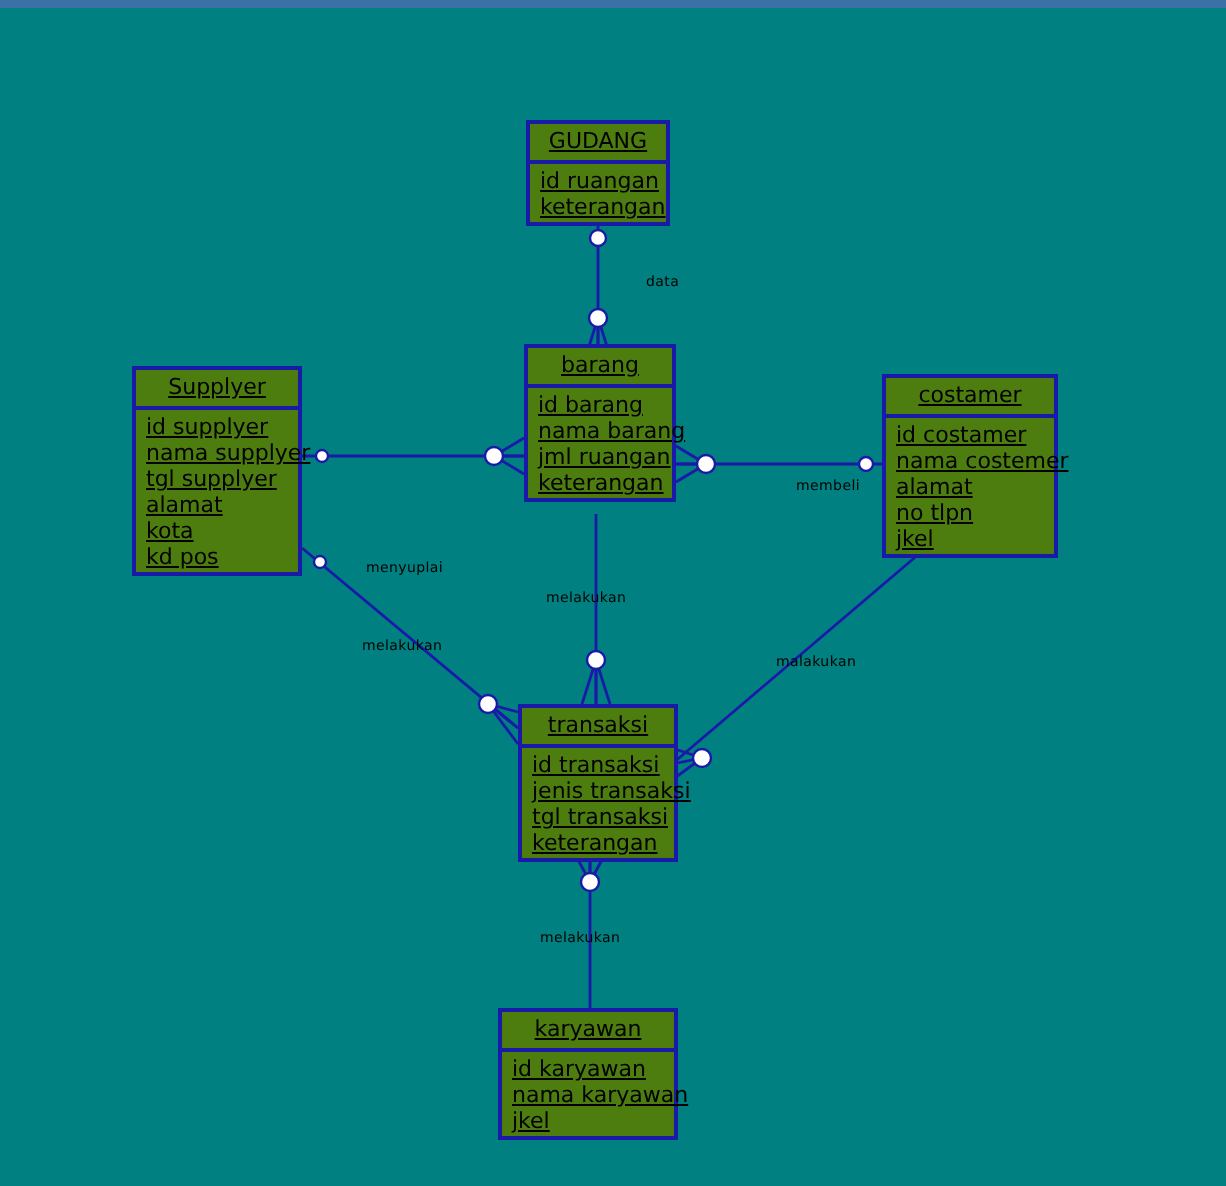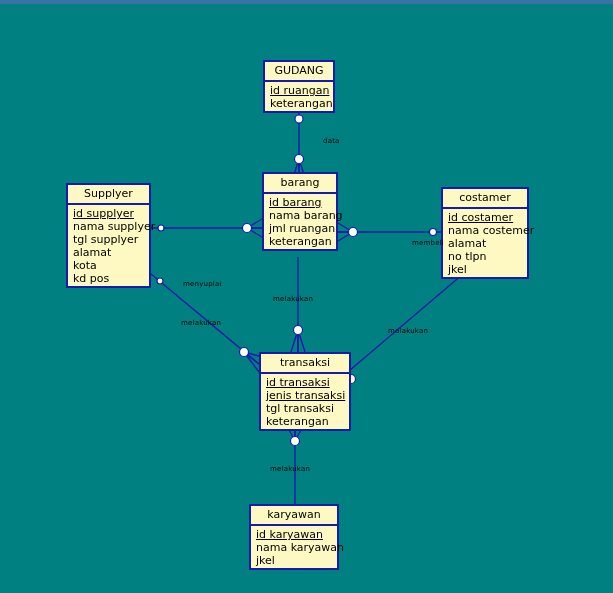--- a/index.html
+++ b/index.html
@@ -18,24 +18,25 @@
     font-family: "DejaVu Sans", "Liberation Sans", sans-serif;
   }
   #edge-layer {
     position: absolute;
     left: 0; top: 0;
     width: 613px;
     height: 593px;
   }
   .entity {
     position: absolute;
-    background: #fef9c3;
+    background: #4d7c0f;
     border: 2px solid #1a1aa8;
     box-sizing: border-box;
     z-index: 5;
+    text-decoration: underline;
   }
   .entity-title {
     text-align: center;
     font-size: 11px;
     color: #000000;
     padding: 3px 4px 3px 4px;
     border-bottom: 2px solid #1a1aa8;
     line-height: 12px;
     white-space: nowrap;
   }
@@ -156,40 +157,40 @@
     <div class="entity-title">costamer</div>
     <div class="entity-attrs">
       <div class="attr key">id costamer</div>
       <div class="attr">nama costemer</div>
       <div class="attr">alamat</div>
       <div class="attr">no tlpn</div>
       <div class="attr">jkel</div>
     </div>
   </div>
 
-  <div class="entity" style="left:259px; top:348px; width:92px;">
+  <div class="entity" style="left:259px; top:348px; width:80px;">
     <div class="entity-title">transaksi</div>
     <div class="entity-attrs">
       <div class="attr key">id  transaksi</div>
       <div class="attr key">jenis transaksi</div>
       <div class="attr">tgl transaksi</div>
       <div class="attr">keterangan</div>
     </div>
   </div>
 
   <div class="entity" style="left:249px; top:500px; width:90px;">
     <div class="entity-title">karyawan</div>
     <div class="entity-attrs">
       <div class="attr key">id  karyawan</div>
       <div class="attr">nama karyawan</div>
       <div class="attr">jkel</div>
     </div>
   </div>
 
   <div class="edge-label" style="left:279px; top:133px;margin-left:44px;">data</div>
   <div class="edge-label" style="left:183px; top:230px;margin-top:46px;">menyuplai</div>
-  <div class="edge-label" style="left:376px; top:235px;padding-left:36px;">membeli</div>
+  <div class="edge-label" style="left:362px; top:235px;padding-left:36px;">membeli</div>
   <div class="edge-label" style="left:273px; top:291px;">melakukan</div>
   <div class="edge-label" style="left:181px; top:315px;">melakukan</div>
   <div class="edge-label" style="left:388px; top:323px;">malakukan</div>
   <div class="edge-label" style="left:270px; top:461px;">melakukan</div>
 
 </div>
 
 </body></html>

